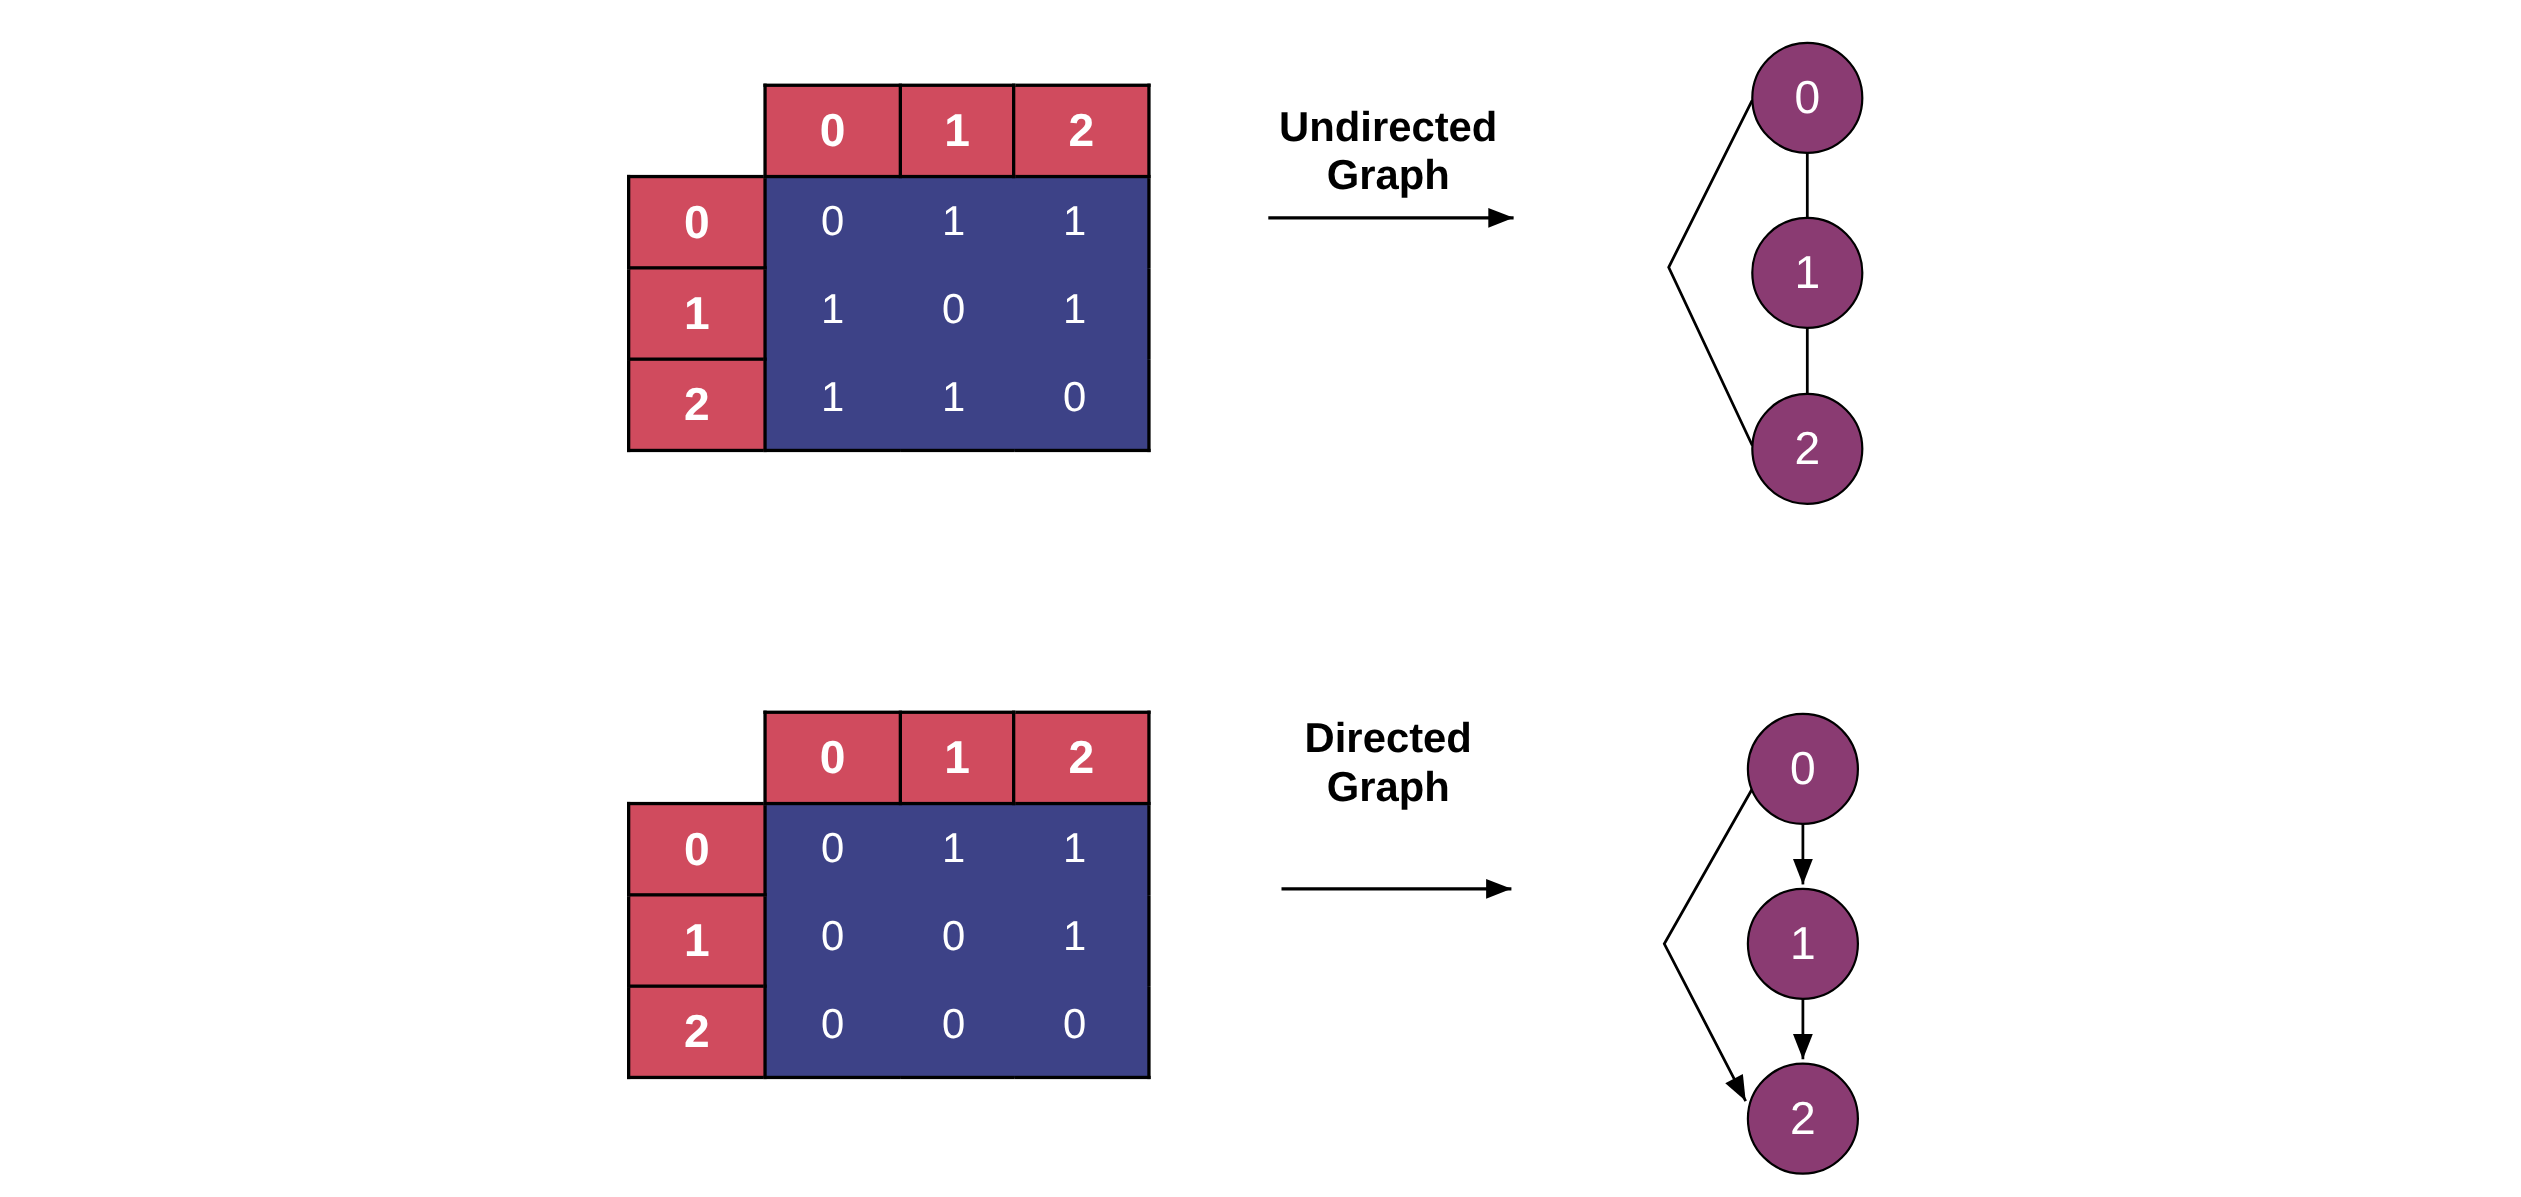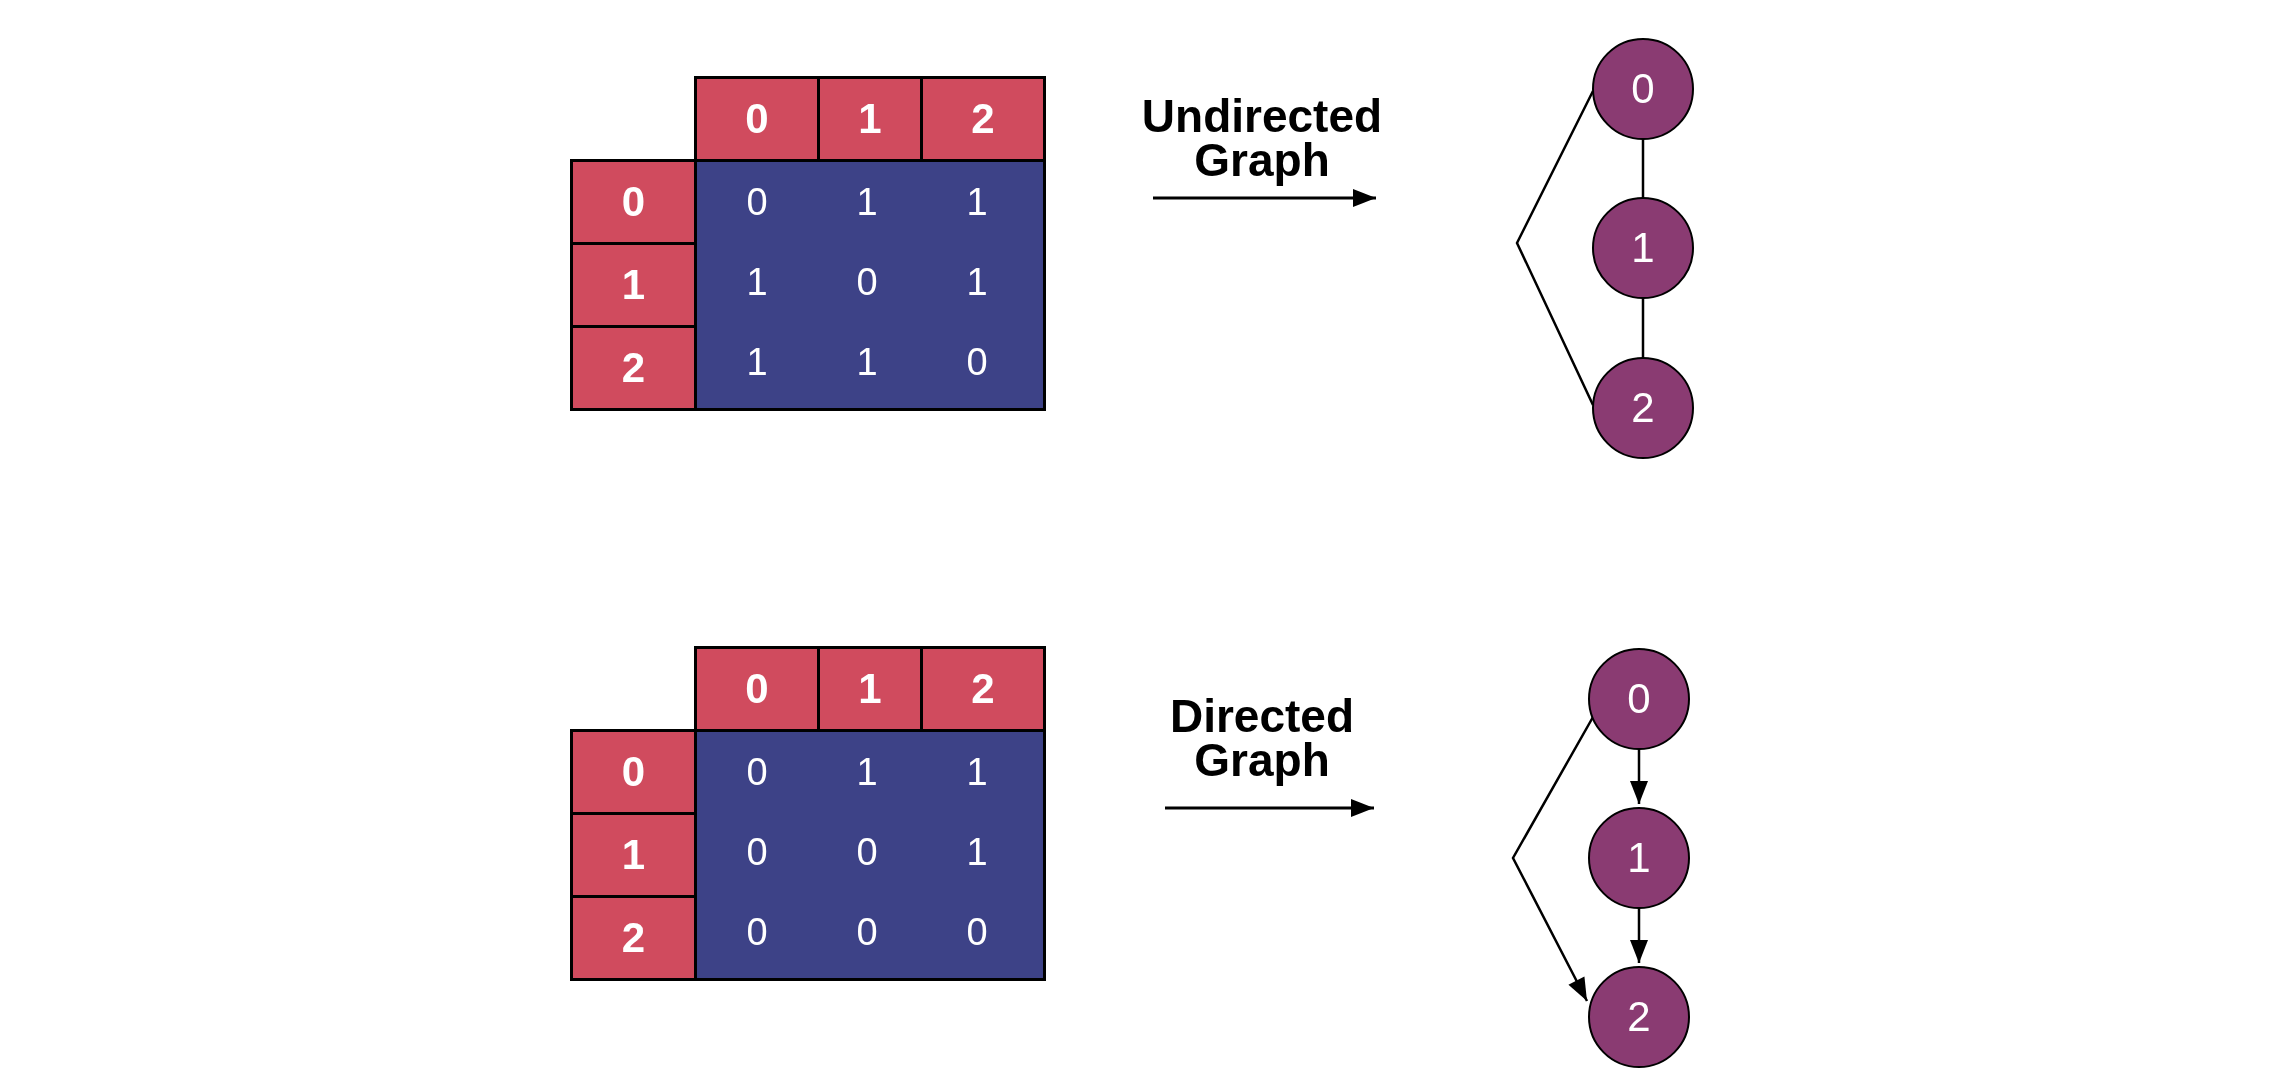--- a/index.html
+++ b/index.html
@@ -26,24 +26,24 @@
     width:340px;height:240px;
   }
   .bodygrid span{
     display:flex;align-items:center;justify-content:center;
     color:#fff;font-size:38px;font-weight:400;
   }
 
   
   .sec-title{
     position:absolute;width:250px;text-align:center;z-index:1;
-    font-weight:bold;font-size:46px;line-height:44px;color:#000;
+    font-weight:bold;font-size:38px;line-height:44px;color:#000;
   }
   .t-top{left:1137px;top:94px;}
-  .t-bottom{left:1137px;top:694px;text-align:center;}
+  .t-bottom{left:1137px;top:650px;text-align:center;}
 
   
   .node{
     position:absolute;width:102px;height:102px;box-sizing:border-box;
     border:2px solid #000;border-radius:50%;background:#8a3b72;z-index:2;
     display:flex;align-items:center;justify-content:center;
     color:#fff;font-size:42px;font-weight:400;
   }
 </style>
 </head>

